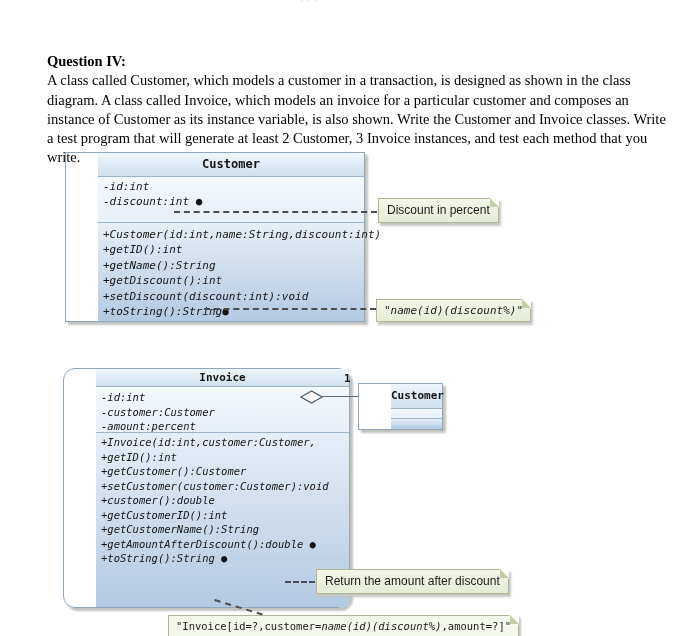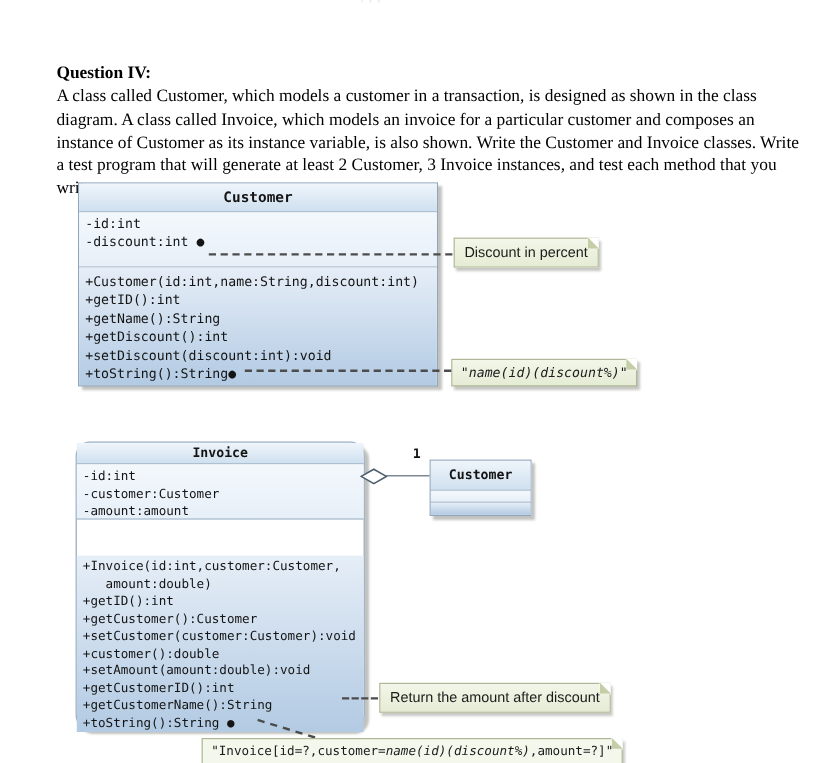--- a/index.html
+++ b/index.html
@@ -8,41 +8,41 @@
     font-family:"Liberation Serif",serif;color:#000;
   }
   
   #top-dots{position:absolute;left:300px;top:-6px;color:#ededed;font:bold 12px "Liberation Sans",sans-serif;letter-spacing:3px;}
   #question{position:absolute;left:47px;top:5px;width:622px;font-size:14.5px;line-height:19.3px;}
   #question .q-head{font-weight:bold;margin-top:47px;}
   
   .uml-class{
     position:absolute;display:flex;flex-direction:column;box-sizing:border-box;
     border:1px solid #8fa6bb;box-shadow:3px 3px 2px #c2c3bf;
-    font-family:"DejaVu Sans Mono",monospace;color:#141414;
+    font-family:"DejaVu Sans Mono",monospace;color:#141414;padding-left:32px;
   }
   .uml-title{
     text-align:center;font-weight:bold;
     background:linear-gradient(#eff5fb,#cfe0ef);
     border-bottom:1px solid #9db3c8;flex:0 0 auto;
   }
   .uml-attrs{
     background:linear-gradient(#f3f8fc,#e7eff8);
     border-bottom:1px solid #9db3c8;flex:0 0 auto;box-sizing:border-box;
   }
   .uml-methods{background:linear-gradient(#e6eef7,#b2cae3);flex:1 1 auto;box-sizing:border-box;}
-  .code-line{white-space:pre;}
+  .code-line{white-space:pre;font-style:italic;}
   #customer-box{left:65px;top:152px;width:300px;height:170px;font-size:11px;}
   #customer-box .uml-title{height:23px;line-height:23px;font-size:12px;}
   #customer-box .uml-attrs{height:46px;padding:2px 0 0 5px;line-height:15px;}
   #customer-box .uml-methods{padding:4px 0 0 5px;line-height:15.4px;}
-  #invoice-box{left:63px;top:368px;width:241px;height:240px;font-size:10.5px;border-radius:12px;}
+  #invoice-box{left:63px;top:368px;width:287px;height:240px;font-size:10.5px;border-radius:12px;}
   #invoice-box .uml-title{height:17px;line-height:17px;font-size:11px;}
   #invoice-box .uml-attrs{height:46px;padding:3px 0 0 5px;line-height:14.6px;}
-  #invoice-box .uml-methods{padding:2px 0 0 5px;line-height:14.5px;margin-top:30px;}
+  #invoice-box .uml-methods{padding:2px 0 0 5px;line-height:14.5px;}
   #ref-box{left:358px;top:383px;width:85px;height:47px;font-size:11px;}
   #ref-box .uml-title{height:24px;line-height:24px;}
   #ref-box .uml-attrs{height:10px;}
   
   .note{
     position:absolute;box-sizing:border-box;
     background:linear-gradient(#f3f6e9,#e5ecd4);
     border:1px solid #aeb795;box-shadow:2px 3px 2px #c6c7c3;
     font-family:"Liberation Sans",sans-serif;font-size:12px;color:#1b1b1b;
     padding:4px 8px 5px 8px;white-space:nowrap;
@@ -98,32 +98,31 @@
   <span class="it">"name(id)(discount%)"</span>
 </div>
 <div id="dash-discount" class="dash"></div>
 <div id="dash-tostring-c" class="dash"></div>
 
 <div id="invoice-box" class="uml-class">
   <div class="uml-title">Invoice</div>
   <div class="uml-attrs">
       <div class="code-line">-id:int</div>
       <div class="code-line">-customer:Customer</div>
-      <div class="code-line">-amount:amount</div>
+      <div class="code-line">-amount:percent</div>
     </div>
   <div class="uml-methods">
       <div class="code-line">+Invoice(id:int,customer:Customer,</div>
-      <div class="code-line">   amount:double)</div>
       <div class="code-line">+getID():int</div>
       <div class="code-line">+getCustomer():Customer</div>
       <div class="code-line">+setCustomer(customer:Customer):void</div>
       <div class="code-line">+customer():double</div>
-      <div class="code-line">+setAmount(amount:double):void</div>
       <div class="code-line">+getCustomerID():int</div>
       <div class="code-line">+getCustomerName():String</div>
+      <div class="code-line">+getAmountAfterDiscount():double ●</div>
       <div class="code-line">+toString():String ●</div>
     </div>
 </div>
 
 <svg id="diamond" width="23" height="14">
   <polygon points="1,7 11.5,1 22,7 11.5,13" fill="#ffffff" stroke="#4e5e6c" stroke-width="1.3"></polygon>
 </svg>
 <div id="assoc-line"></div>
 <div id="mult-label">1</div>
 

